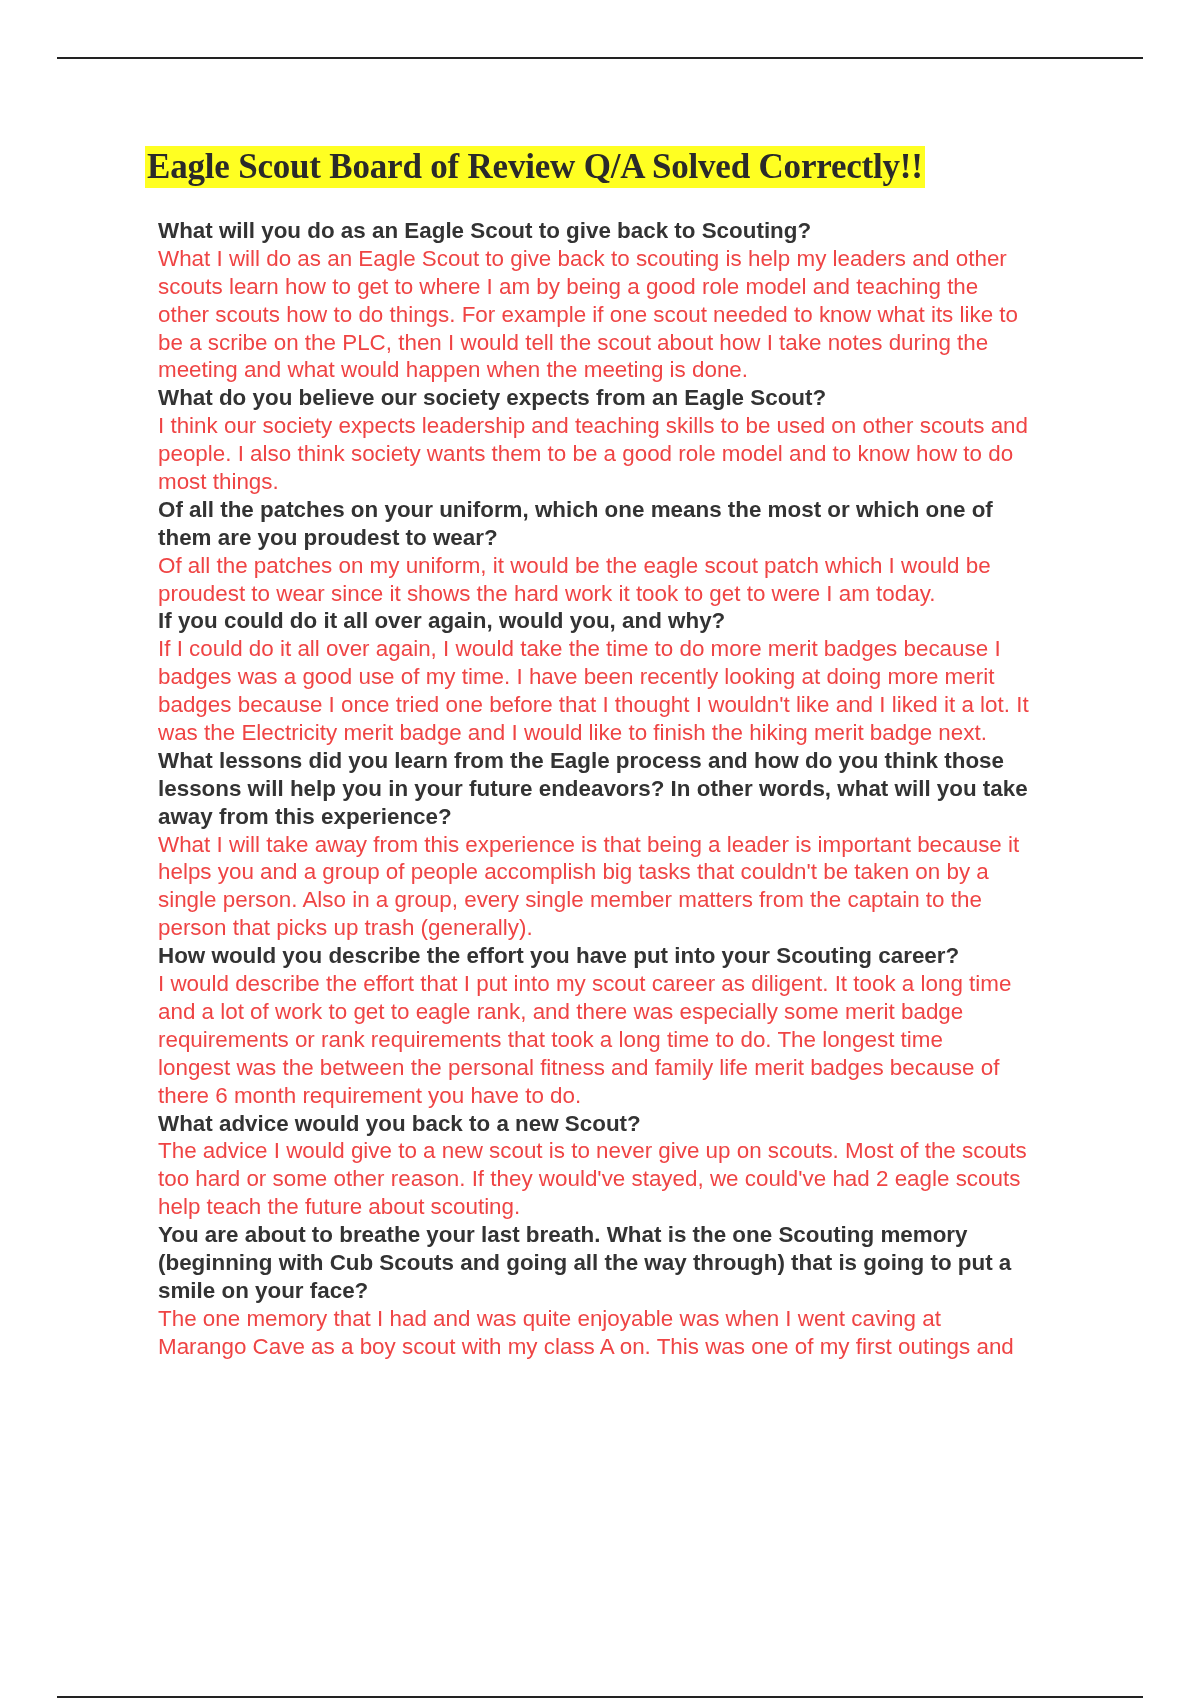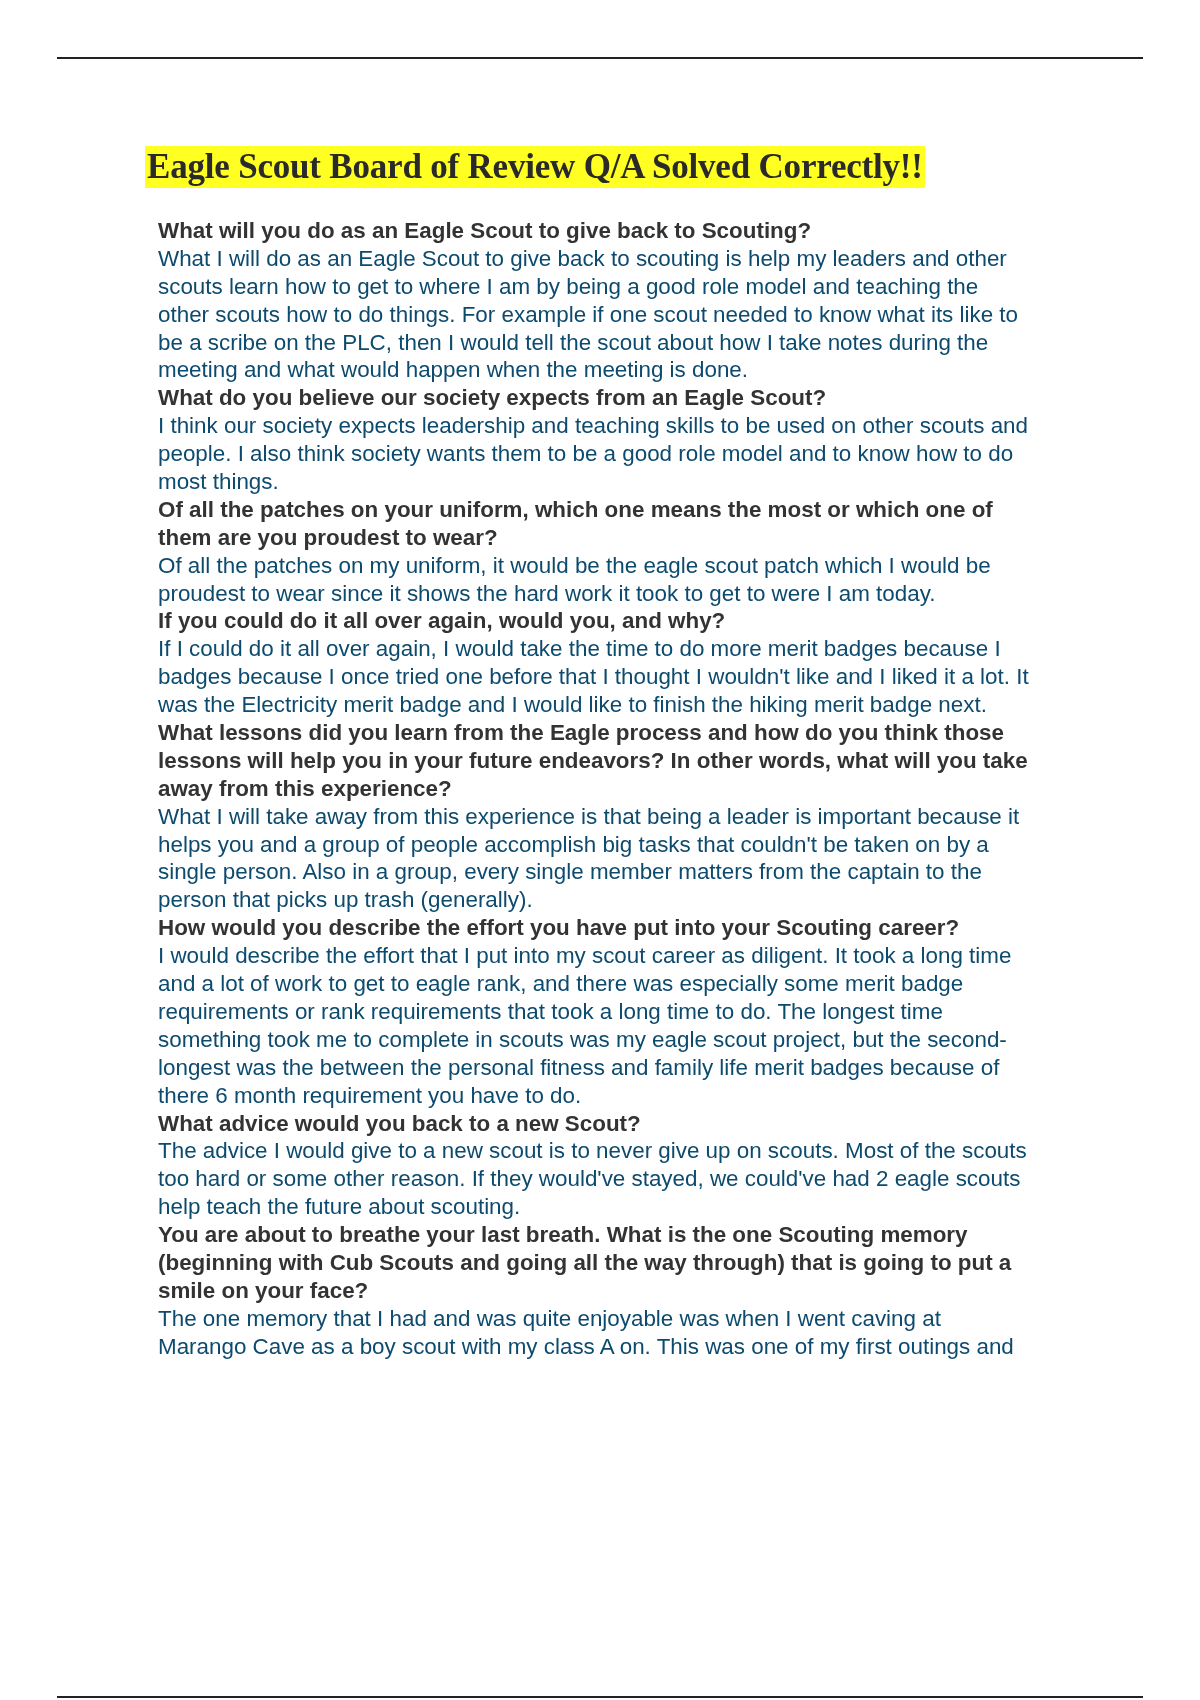--- a/index.html
+++ b/index.html
@@ -49,21 +49,21 @@
       top: 217px;
       width: 950px;
       margin-left: 13px;
     }
     .line {
       font-family: "Liberation Sans", "DejaVu Sans", sans-serif;
       font-size: 22.4px;
       line-height: 27.9px;
       height: 27.9px;
       white-space: nowrap;
-      color: #0c4a6e;
+      color: #ef4444;
     }
     .q .line {
       font-weight: bold;
       color: #333333;
     }
   </style>
 </head>
 <body>
 
 <div class="rule rule-top"></div>
@@ -108,20 +108,21 @@
       <div class="line">proudest to wear since it shows the hard work it took to get to were I am today.</div>
     </div>
   </div>
 
   <div class="qa-block">
     <div class="q">
       <div class="line">If you could do it all over again, would you, and why?</div>
     </div>
     <div class="a">
       <div class="line">If I could do it all over again, I would take the time to do more merit badges because I</div>
+      <div class="line">badges was a good use of my time. I have been recently looking at doing more merit</div>
       <div class="line">badges because I once tried one before that I thought I wouldn't like and I liked it a lot. It</div>
       <div class="line">was the Electricity merit badge and I would like to finish the hiking merit badge next.</div>
     </div>
   </div>
 
   <div class="qa-block">
     <div class="q">
       <div class="line">What lessons did you learn from the Eagle process and how do you think those</div>
       <div class="line">lessons will help you in your future endeavors? In other words, what will you take</div>
       <div class="line">away from this experience?</div>
@@ -135,21 +136,20 @@
   </div>
 
   <div class="qa-block">
     <div class="q">
       <div class="line">How would you describe the effort you have put into your Scouting career?</div>
     </div>
     <div class="a">
       <div class="line">I would describe the effort that I put into my scout career as diligent. It took a long time</div>
       <div class="line">and a lot of work to get to eagle rank, and there was especially some merit badge</div>
       <div class="line">requirements or rank requirements that took a long time to do. The longest time</div>
-      <div class="line">something took me to complete in scouts was my eagle scout project, but the second-</div>
       <div class="line">longest was the between the personal fitness and family life merit badges because of</div>
       <div class="line">there 6 month requirement you have to do.</div>
     </div>
   </div>
 
   <div class="qa-block">
     <div class="q">
       <div class="line">What advice would you back to a new Scout?</div>
     </div>
     <div class="a">

